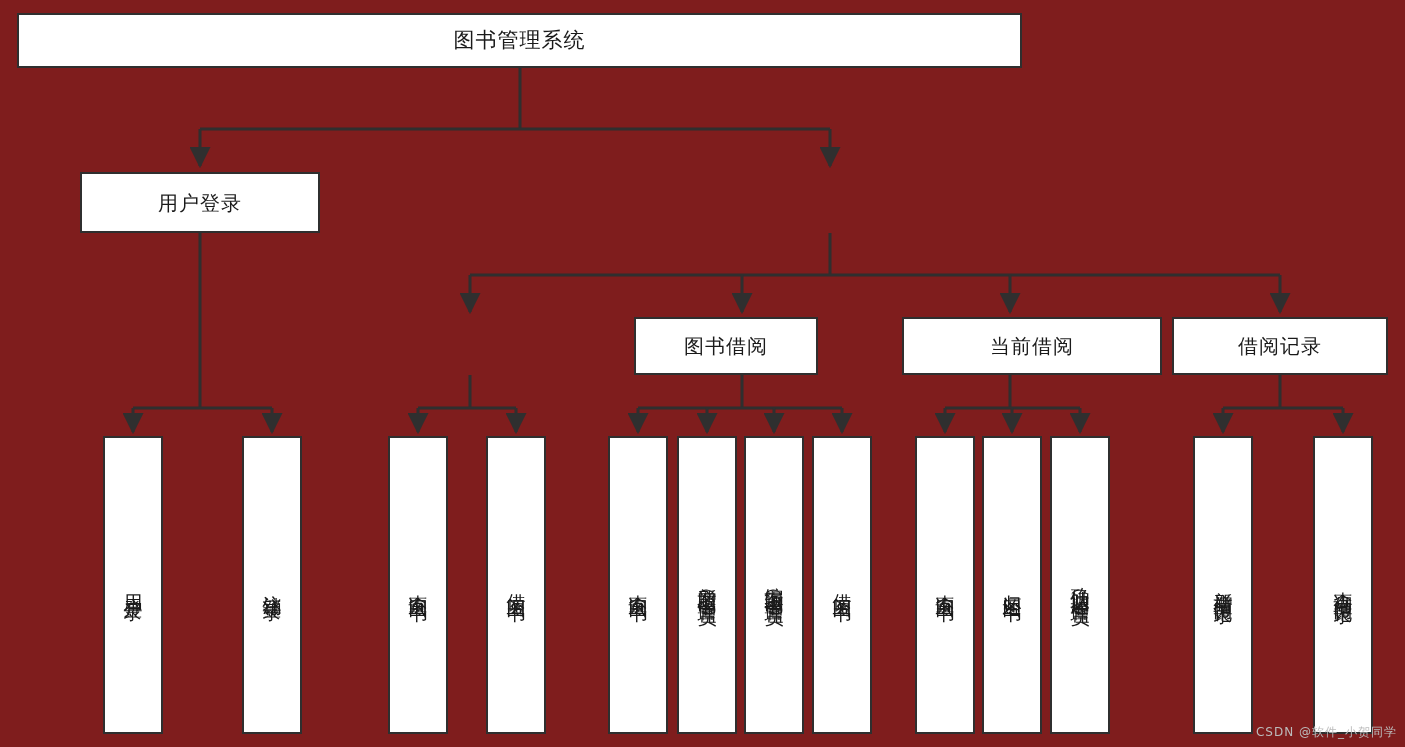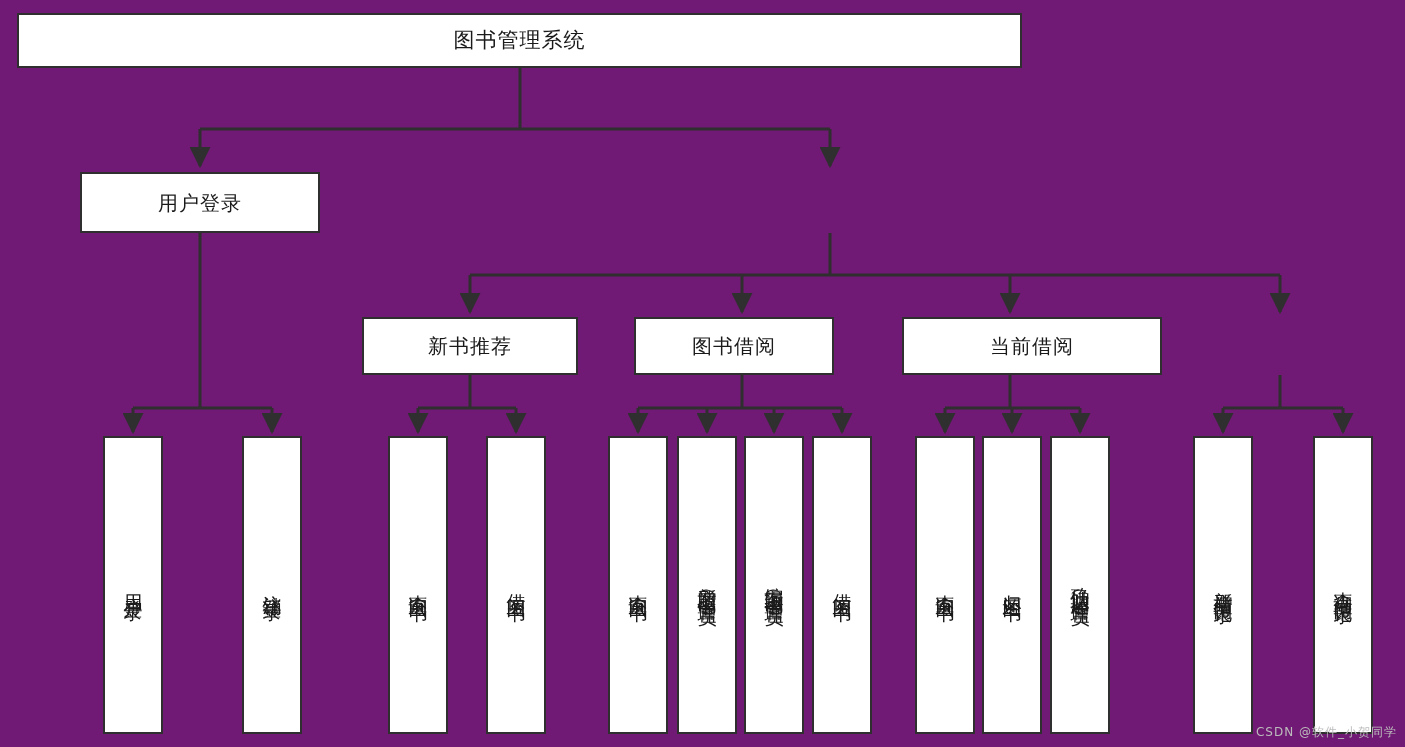--- a/index.html
+++ b/index.html
@@ -5,21 +5,21 @@
 <style>
   html, body {
     margin: 0;
     padding: 0;
     background: #ffffff;
   }
   #canvas {
     position: relative;
     width: 1405px;
     height: 747px;
-    background: #701a75;
+    background: #7f1d1d;
     font-family: "DejaVu Sans", "Liberation Sans", sans-serif;
     overflow: hidden;
   }
   #edges {
     position: absolute;
     left: 0;
     top: 0;
     width: 1405px;
     height: 747px;
     pointer-events: none;
@@ -124,28 +124,28 @@
   </svg>
 
   <div class="node h-label" id="root-node" style="left:17px; top:13px; width:1005px; height:55px;">
     <span>图书管理系统</span>
   </div>
 
   <div class="node h-label" style="left:80px; top:172px; width:240px; height:61px;">
     <span>用户登录</span>
   </div>
 
-  <div class="node h-label" style="left:362px; top:317px; width:216px; height:58px;">
-    <span>新书推荐</span>
-  </div>
-  <div class="node h-label" style="left:634px; top:317px; width:200px; height:58px;">
+  <div class="node h-label" style="left:634px; top:317px; width:184px; height:58px;">
     <span>图书借阅</span>
   </div>
   <div class="node h-label" style="left:902px; top:317px; width:260px; height:58px;">
     <span>当前借阅</span>
+  </div>
+  <div class="node h-label" style="left:1172px; top:317px; width:216px; height:58px;">
+    <span>借阅记录</span>
   </div>
 
   <div class="node v-label" style="left:103px; top:436px; width:60px; height:298px;">
     <span class="vtext">用户登录</span>
   </div>
   <div class="node v-label" style="left:242px; top:436px; width:60px; height:298px;">
     <span class="vtext">注销登录</span>
   </div>
 
   <div class="node v-label" style="left:388px; top:436px; width:60px; height:298px;">

